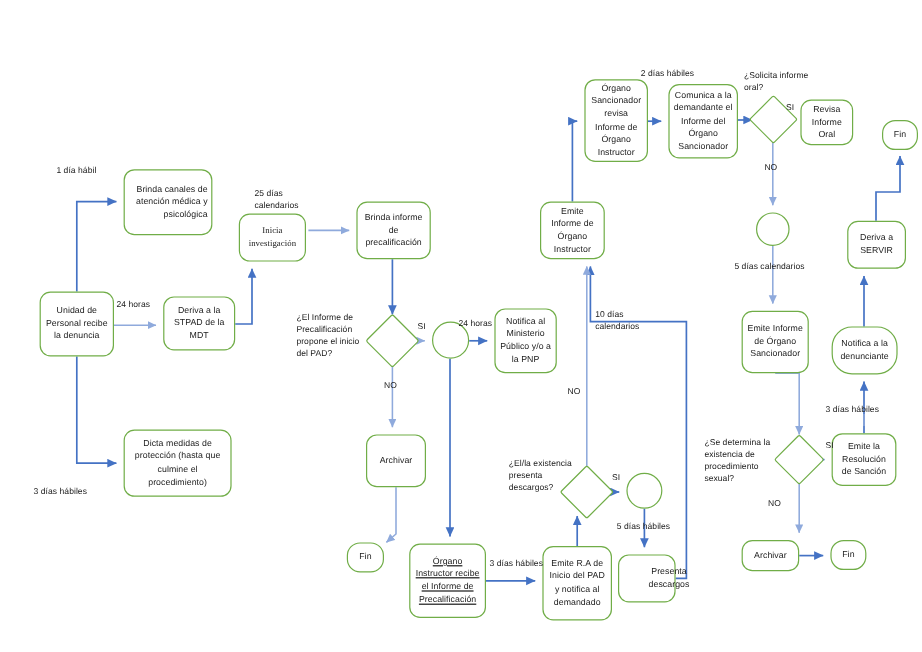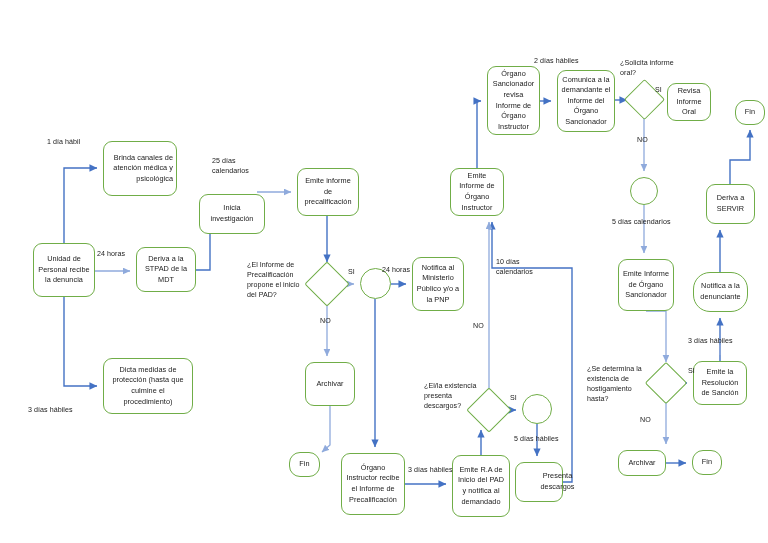--- a/index.html
+++ b/index.html
@@ -140,28 +140,28 @@
       <path d="M666,398 L666,444" marker-end="url(#ahl)"></path>
 
       <path d="M720,345 L720,355"></path>
     </g>
   </svg>
   <div id="nodes">
       <div class="node" style="left: 33px; top: 243px; width: 62px; height: 54px;">Unidad de Personal recibe la denuncia</div>
       <div class="node" style="left: 103px; top: 141px; width: 74px; height: 55px; text-align: right;">Brinda canales de atención médica y psicológica</div>
       <div class="node" style="left: 103px; top: 358px; width: 90px; height: 56px;">Dicta medidas de protección (hasta que culmine el procedimiento)</div>
       <div class="node" style="left: 136px; top: 247px; width: 60px; height: 45px;">Deriva a la STPAD de la MDT</div>
-      <div class="node" style="left: 199px; top: 194px; width: 66px; height: 40px;">Inicia investigación</div>
-      <div class="node" style="left: 297px; top: 168px; width: 62px; height: 48px;">Emite informe de precalificación</div>
+      <div class="node" style="left: 199px; top: 178px; width: 56px; height: 40px; font-family: Liberation Serif, serif;">Inicia investigación</div>
+      <div class="node" style="left: 297px; top: 168px; width: 62px; height: 48px;">Brinda informe de precalificación</div>
       <div class="gateway" style="left: 311px; top: 268px; width: 32px; height: 32px;"></div>
       <div class="evt" style="left: 360px; top: 268px; width: 31px; height: 31px;"></div>
       <div class="node" style="left: 412px; top: 257px; width: 52px; height: 54px;">Notifica al Ministerio Público y/o a la PNP</div>
       <div class="node" style="left: 305px; top: 362px; width: 50px; height: 44px;">Archivar</div>
       <div class="node term" style="left: 289px; top: 452px; width: 31px; height: 25px;">Fin</div>
-      <div class="node" style="left: 341px; top: 453px; width: 64px; height: 62px;">Órgano Instructor recibe el Informe de Precalificación</div>
+      <div class="node" style="left: 341px; top: 453px; width: 64px; height: 62px; text-decoration: underline;">Órgano Instructor recibe el Informe de Precalificación</div>
       <div class="node" style="left: 452px; top: 455px; width: 58px; height: 62px;">Emite R.A de Inicio del PAD y notifica al demandado</div>
       <div class="gateway" style="left: 473px; top: 394px; width: 32px; height: 32px;"></div>
       <div class="evt" style="left: 522px; top: 394px; width: 30px; height: 30px;"></div>
       <div class="node" style="left: 515px; top: 462px; width: 48px; height: 40px; padding-left: 40px;">Presenta descargos</div>
       <div class="node" style="left: 450px; top: 168px; width: 54px; height: 48px;">Emite Informe de Órgano Instructor</div>
       <div class="node" style="left: 487px; top: 66px; width: 53px; height: 69px;">Órgano Sancionador revisa Informe de Órgano Instructor</div>
       <div class="node" style="left: 557px; top: 70px; width: 58px; height: 62px;">Comunica a la demandante el Informe del Órgano Sancionador</div>
       <div class="gateway" style="left: 630px; top: 85px; width: 29px; height: 29px;"></div>
       <div class="node" style="left: 667px; top: 83px; width: 44px; height: 38px;">Revisa Informe Oral</div>
       <div class="node term" style="left: 735px; top: 100px; width: 30px; height: 25px;">Fin</div>
@@ -187,18 +187,18 @@
       <div class="lbl" style="left: 424px; top: 382px; width: 60px;">¿El/la existencia presenta descargos?</div>
       <div class="lbl" style="left: 510px; top: 394px;">SI</div>
       <div class="lbl" style="left: 514px; top: 435px;">5 días hábiles</div>
       <div class="lbl" style="left: 473px; top: 322px;">NO</div>
       <div class="lbl" style="left: 496px; top: 258px; width: 60px;">10 días calendarios</div>
       <div class="lbl" style="left: 534px; top: 57px;">2 días hábiles</div>
       <div class="lbl" style="left: 620px; top: 59px; width: 60px;">¿Solicita informe oral?</div>
       <div class="lbl" style="left: 655px; top: 86px;">SI</div>
       <div class="lbl" style="left: 637px; top: 136px;">NO</div>
       <div class="lbl" style="left: 612px; top: 218px;">5 días calendarios</div>
-      <div class="lbl" style="left: 587px; top: 365px; width: 60px;">¿Se determina la existencia de hostigamiento hasta?</div>
+      <div class="lbl" style="left: 587px; top: 365px; width: 60px;">¿Se determina la existencia de procedimiento sexual?</div>
       <div class="lbl" style="left: 688px; top: 367px;">SI</div>
       <div class="lbl" style="left: 640px; top: 416px;">NO</div>
       <div class="lbl" style="left: 688px; top: 337px;">3 días hábiles</div>
     </div>
 </div>
 
 </body></html>

